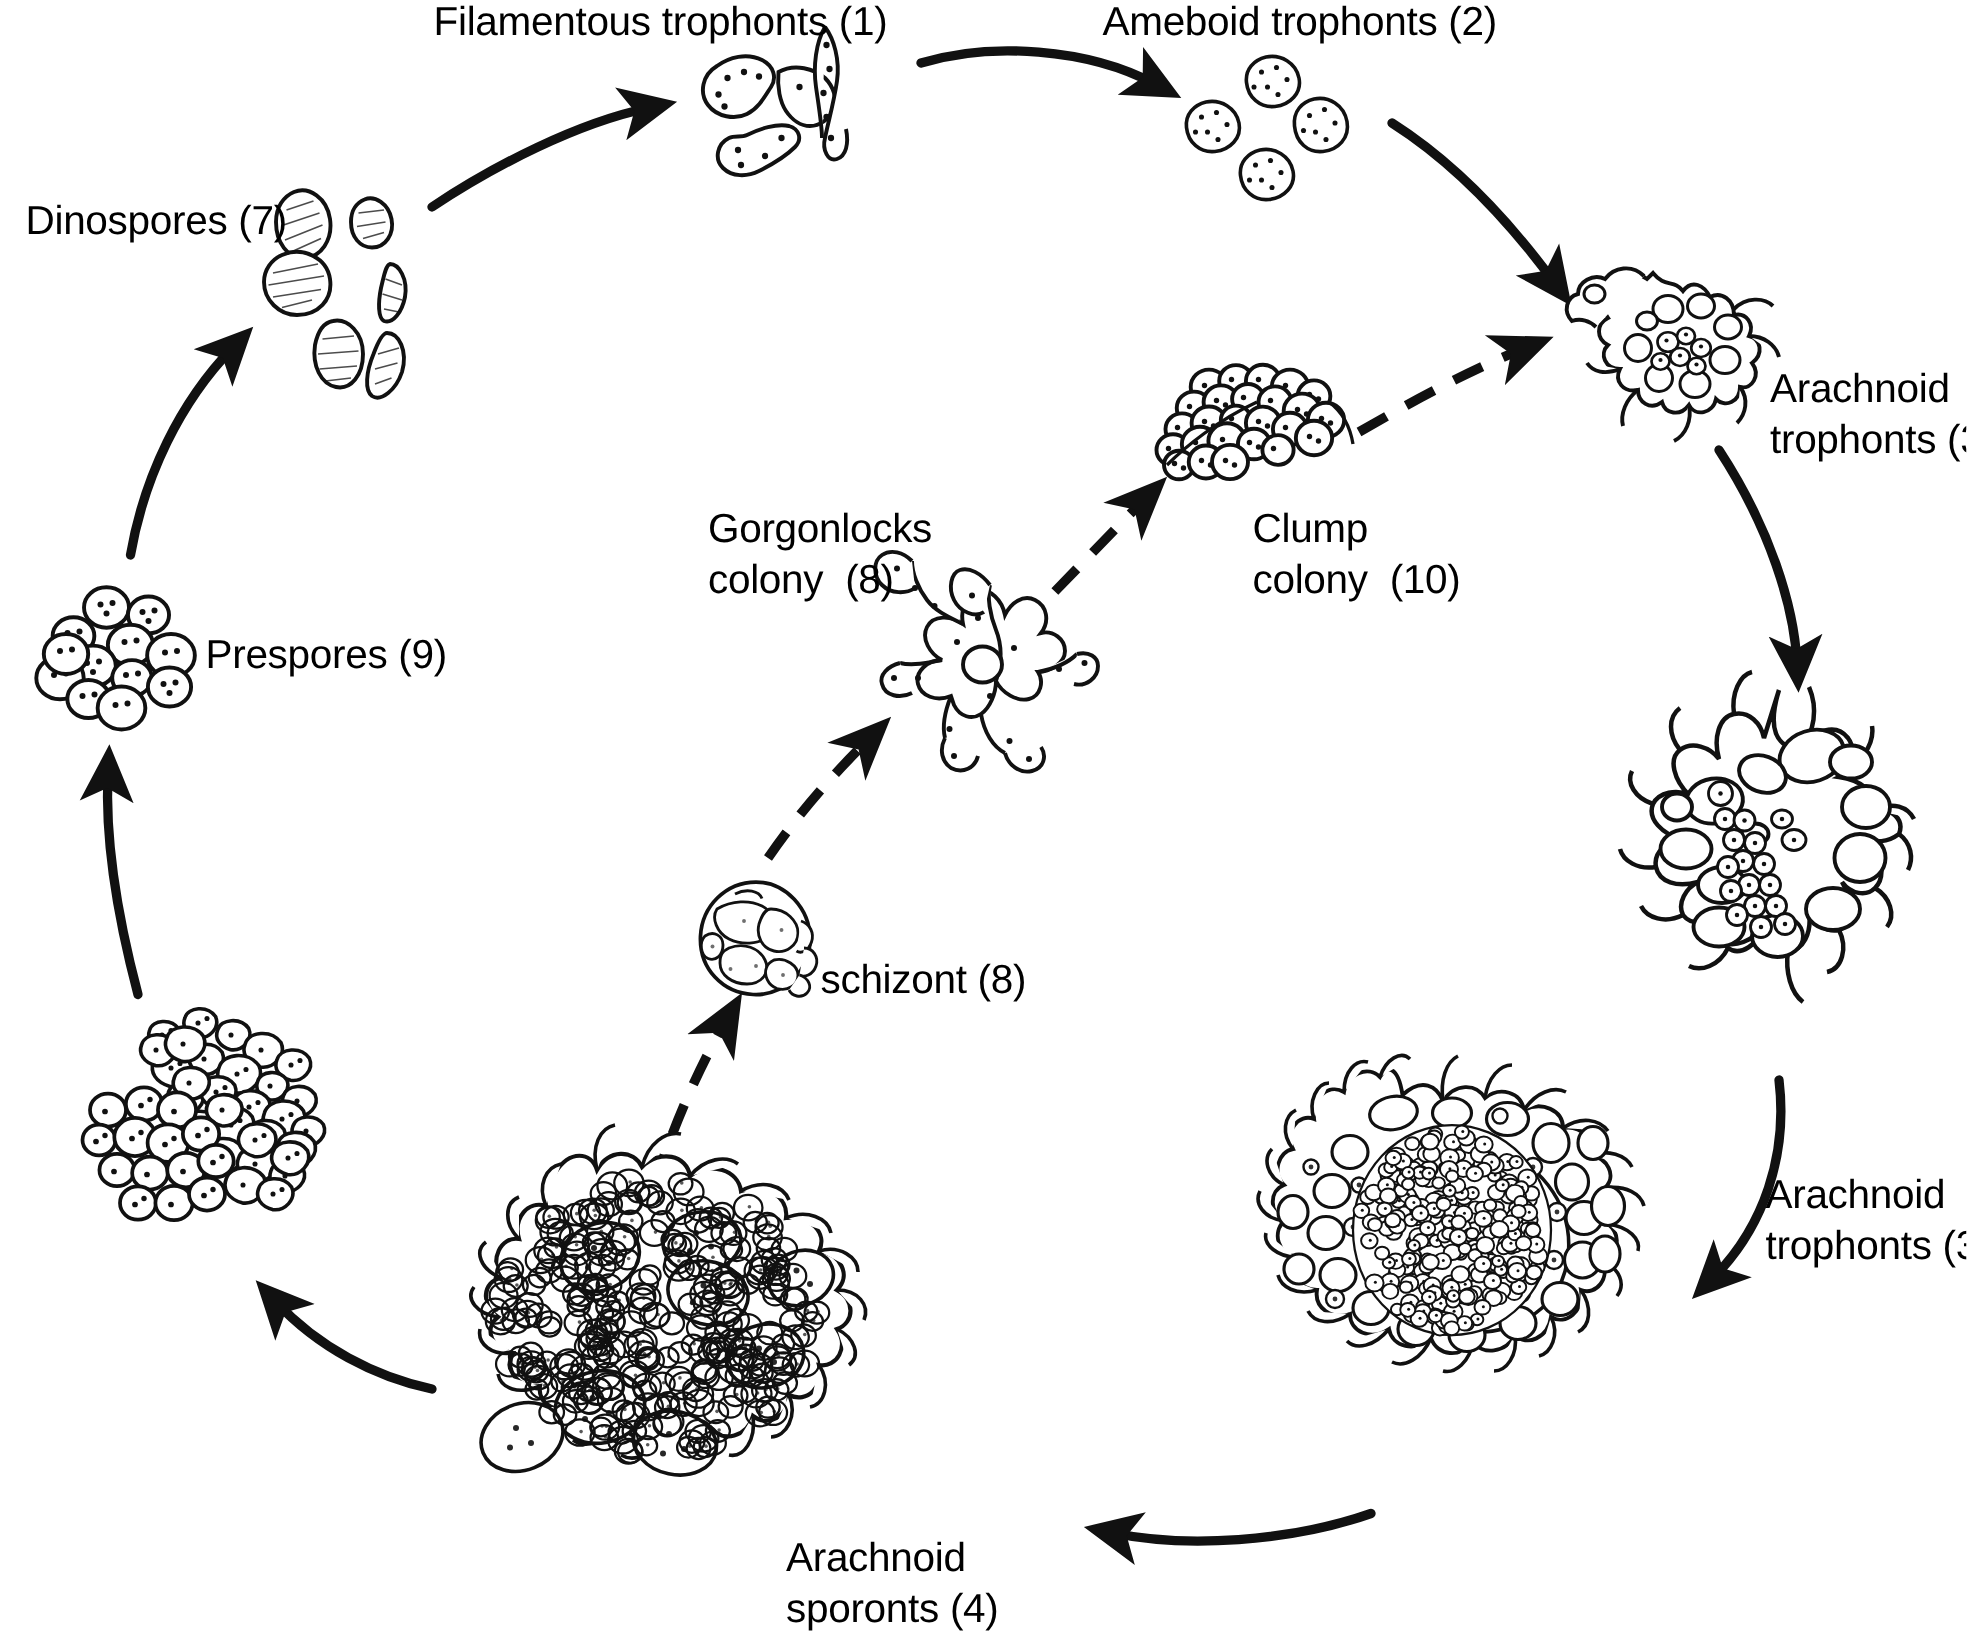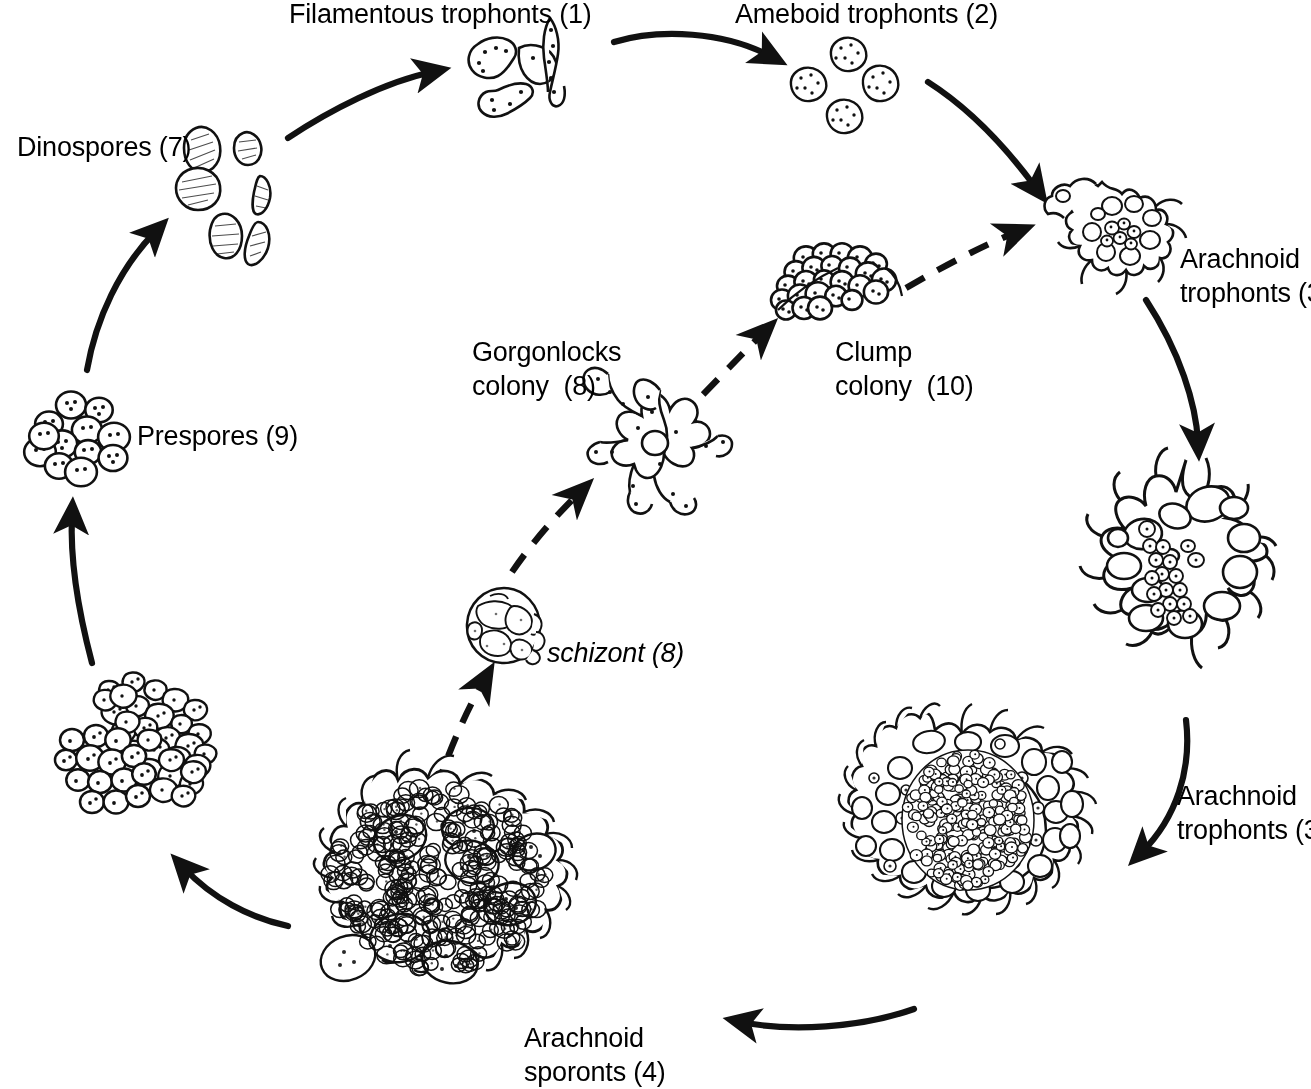--- a/index.html
+++ b/index.html
@@ -1656,19 +1656,19 @@
   <div class="lbl" style="left:289px; top:-2px;">Filamentous trophonts (1)</div>
   <div class="lbl" style="left:735px; top:-2px;">Ameboid trophonts (2)</div>
   <div class="lbl two" style="left:1180px; top:242px;">Arachnoid
 trophonts (3)</div>
   <div class="lbl two" style="left:1177px; top:779px;">Arachnoid
 trophonts (3)</div>
   <div class="lbl two" style="left:524px; top:1021px;">Arachnoid
 sporonts (4)</div>
   <div class="lbl" style="left:137px; top:420px;">Prespores (9)</div>
   <div class="lbl" style="left:17px; top:131px;">Dinospores (7)</div>
-  <div class="lbl" style="left:547px; top:637px;font-style:italic;">schizont (8)</div>
+  <div class="lbl" style="left:547px; top:637px;">schizont (8)</div>
   <div class="lbl two" style="left:472px; top:335px;">Gorgonlocks
 colony  (8)</div>
   <div class="lbl two" style="left:795px; top:335px;margin-left:40px;">Clump
 colony  (10)</div>
 
 </div>
 
 </body></html>

